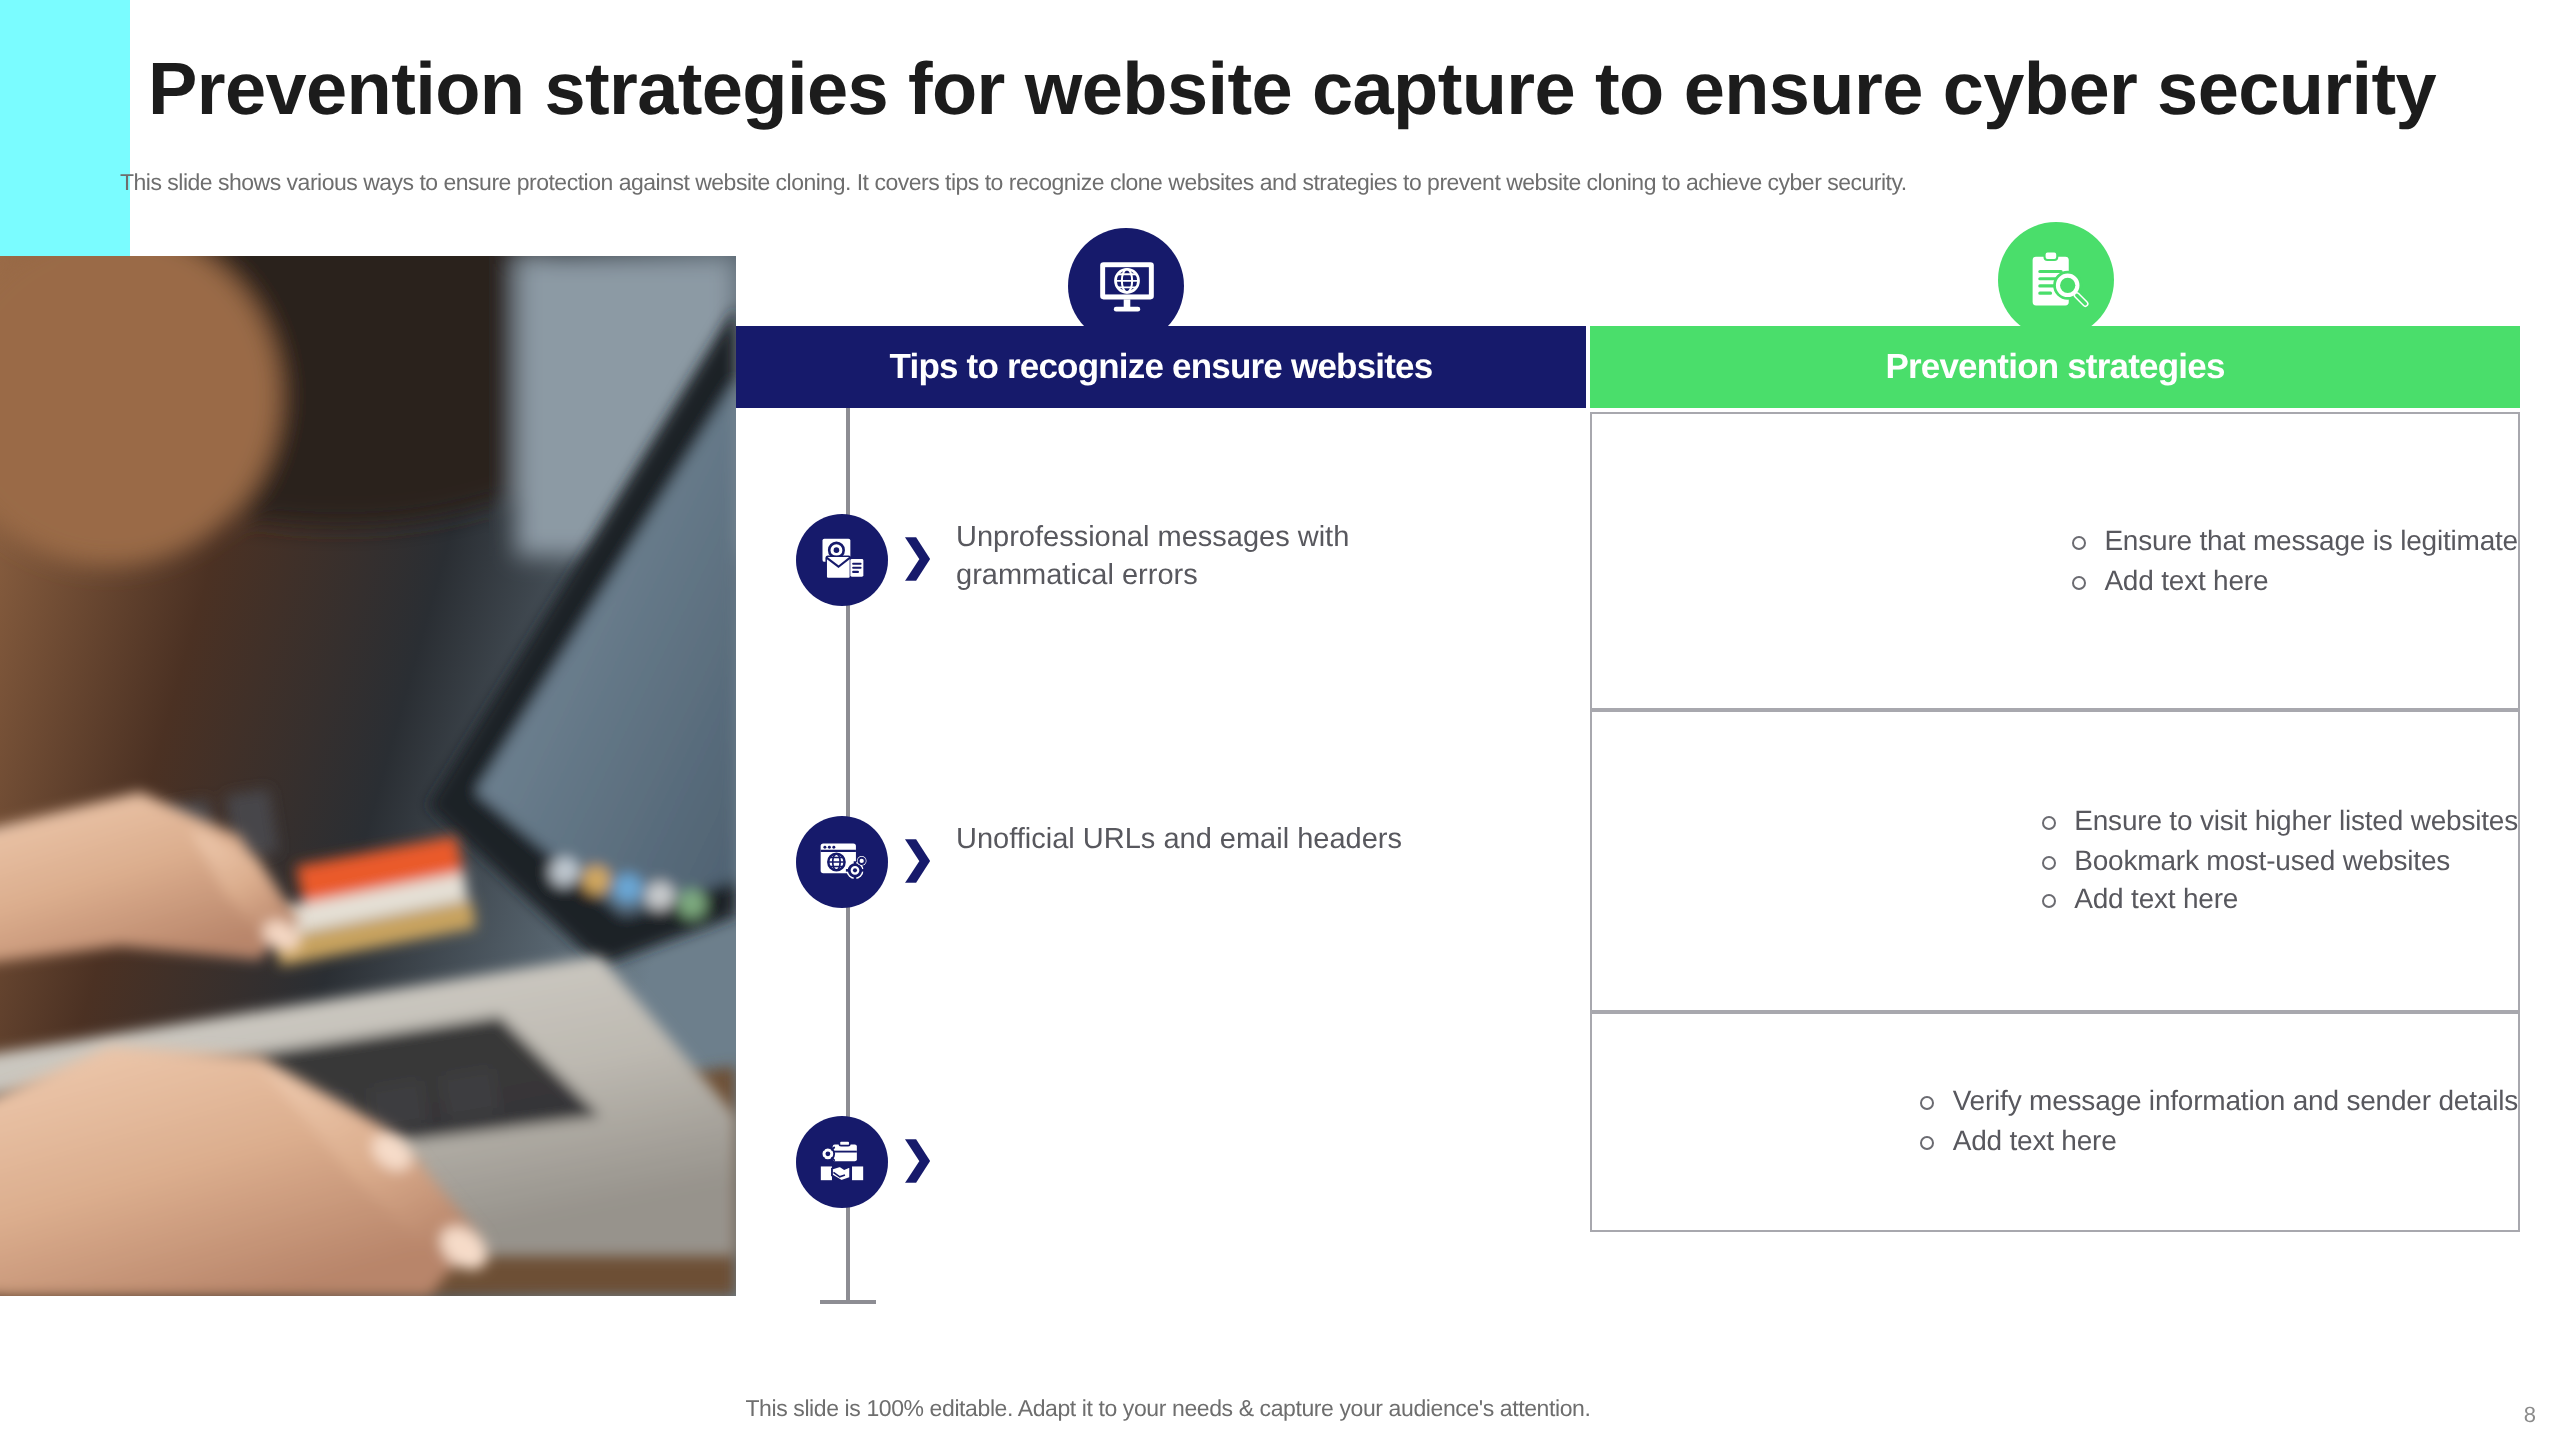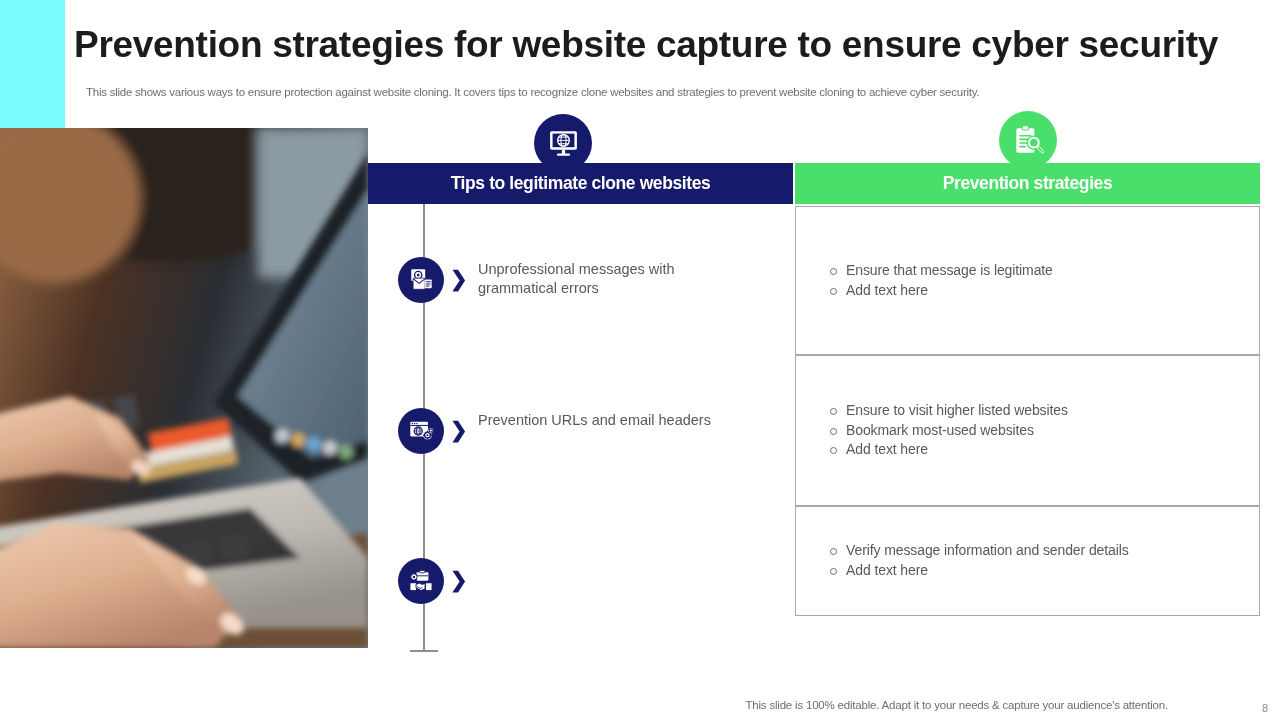--- a/index.html
+++ b/index.html
@@ -33,21 +33,21 @@
     width: 1180px;
     font-size: 37px;
     font-weight: bold;
     color: #1c1c1c;
     letter-spacing: -0.3px;
     line-height: 1.05;
     white-space: nowrap;
   }
   .slide-subtitle {
     position: absolute;
-    left: 86px;
+    left: 60px;
     top: 86px;
     width: 1010px;
     font-size: 11.5px;
     color: #6e6e6e;
     letter-spacing: -0.25px;
     line-height: 1.2;
   }
 
   
   .photo {
@@ -175,20 +175,21 @@
   .prev-cell {
     position: absolute;
     left: 795px;
     width: 465px;
     border: 1px solid #a8a8ae;
     box-sizing: border-box;
     background: #ffffff;
     display: flex;
     flex-direction: column;
     justify-content: center;
+    align-items: flex-end;
   }
   .prev-cell ul {
     margin: 0;
     padding: 0 0 0 34px;
     list-style: none;
   }
   .prev-cell li {
     font-size: 14px;
     color: #58585e;
     line-height: 19.6px;
@@ -206,21 +207,21 @@
     border: 1px solid #6b6b71;
     border-radius: 50%;
   }
 
   
   .footer-note {
     position: absolute;
     left: 0;
     top: 699px;
     width: 1168px;
-    text-align: right;
+    text-align: center;
     font-size: 11.5px;
     color: #6e6e6e;
     letter-spacing: -0.2px;
   }
   .page-num {
     position: absolute;
     right: 12px;
     top: 702px;
     font-size: 11px;
     color: #8b8b8b;
@@ -347,21 +348,21 @@
     <rect x="5" y="5" width="17" height="23" rx="1.6" fill="#ffffff"></rect>
     <rect x="10.6" y="2.6" width="6" height="4" rx="1.4" fill="#ffffff" stroke="#4ade6b" stroke-width="1"></rect>
     <path d="M8.4 12h10M8.4 15.4h10M8.4 18.8h7M8.4 22.2h5" stroke="#4ade6b" stroke-width="1.5" stroke-linecap="round"></path>
     <circle cx="21.5" cy="18.5" r="6.2" fill="#ffffff" stroke="#4ade6b" stroke-width="1.3"></circle>
     <circle cx="21.5" cy="18.5" r="3.6" fill="#4ade6b"></circle>
     <path d="M25.8 23.2l4 4" stroke="#ffffff" stroke-width="3" stroke-linecap="round"></path>
     <path d="M25.8 23.2l4 4" stroke="#4ade6b" stroke-width="1.6" stroke-linecap="round"></path>
   </svg>
 </div>
 
-<div class="col-head left">Tips to legitimate clone websites</div>
+<div class="col-head left">Tips to recognize ensure websites</div>
 <div class="col-head right">Prevention strategies</div>
 
 <div class="timeline-line"></div>
 <div class="timeline-foot"></div>
 
 <div class="tip-row" style="top:256px;">
   <div class="tip-pill"></div>
   <div class="tip-icon">
     <svg width="26" height="26" viewBox="0 0 28 28" fill="none" xmlns="http://www.w3.org/2000/svg">
       <rect x="3.5" y="2.5" width="15" height="12.5" rx="1" fill="#ffffff"></rect>
@@ -396,21 +397,21 @@
         <rect x="20.3" y="13.6" width="1.4" height="2"></rect>
         <rect x="20.3" y="21.4" width="1.4" height="2"></rect>
         <rect x="16.1" y="17.8" width="2" height="1.4"></rect>
         <rect x="23.9" y="17.8" width="2" height="1.4"></rect>
       </g>
       <circle cx="24.6" cy="13.4" r="2.6" fill="#ffffff"></circle>
       <circle cx="24.6" cy="13.4" r="1.7" fill="none" stroke="#161a6b" stroke-width="1.1"></circle>
     </svg>
   </div>
   <div class="tip-chev">❯</div>
-  <div class="tip-text">Prevention URLs and email headers</div>
+  <div class="tip-text">Unofficial URLs and email headers</div>
 </div>
 
 <div class="tip-row" style="top:557px;">
   <div class="tip-pill"></div>
   <div class="tip-icon">
     <svg width="26" height="26" viewBox="0 0 28 28" fill="none" xmlns="http://www.w3.org/2000/svg">
       <rect x="9" y="4.6" width="13" height="9" rx="1.1" fill="#ffffff"></rect>
       <rect x="12.6" y="2.6" width="5.6" height="2.6" rx="0.9" fill="#ffffff" stroke="#161a6b" stroke-width="0.9"></rect>
       <path d="M9 8.4h13" stroke="#161a6b" stroke-width="1"></path>
       <circle cx="6.4" cy="9.6" r="3.4" fill="#ffffff" stroke="#161a6b" stroke-width="1"></circle>

